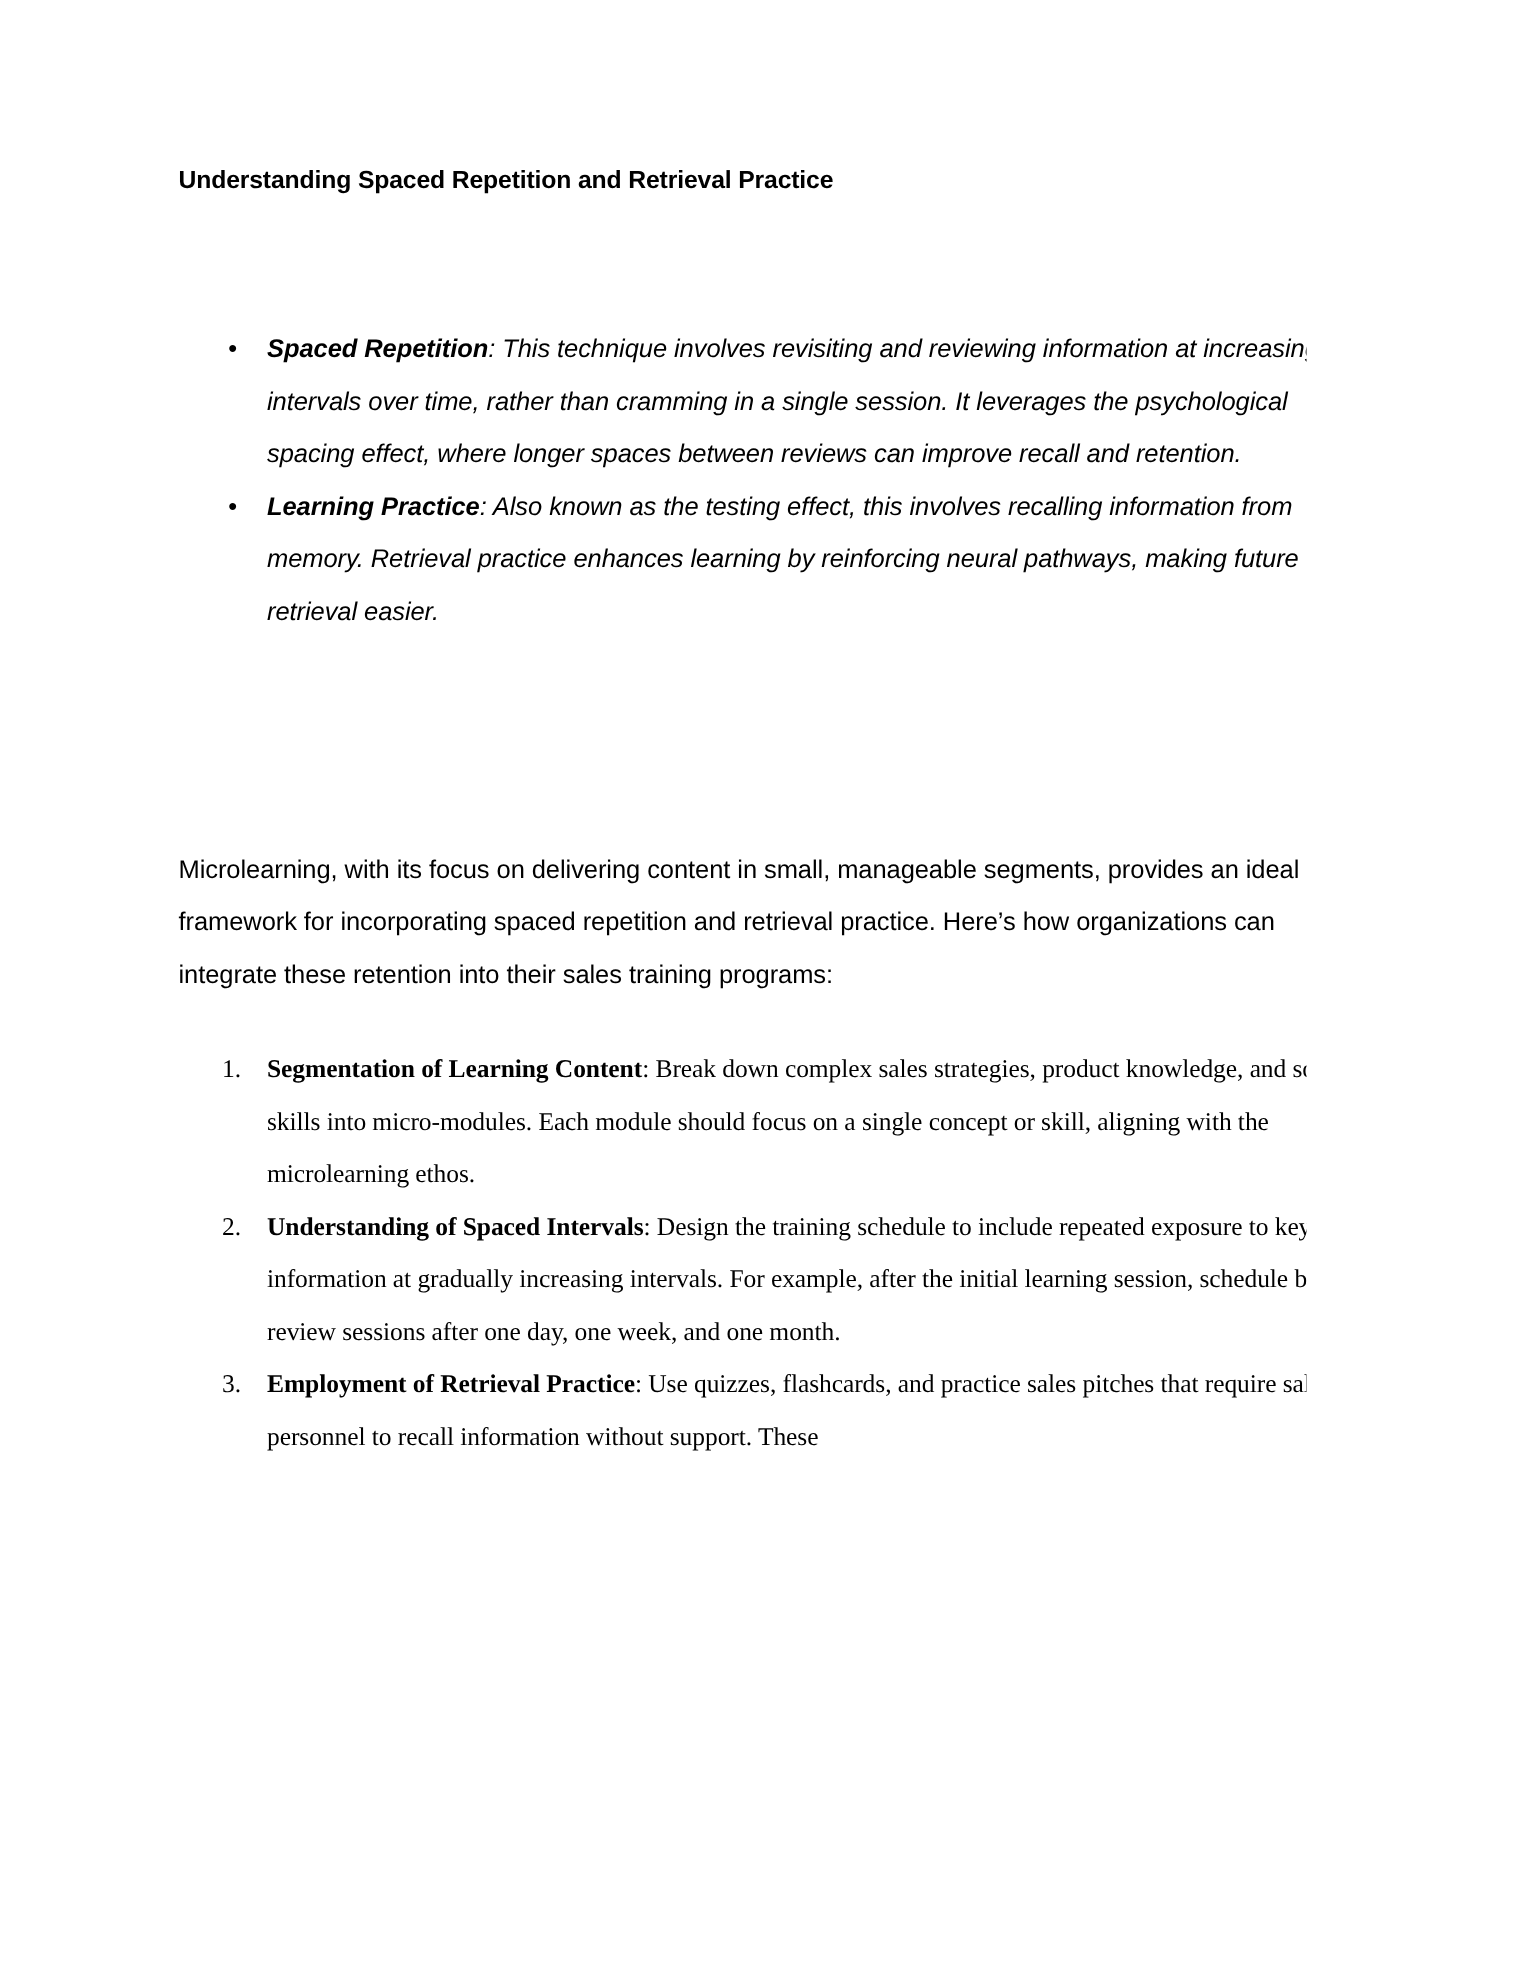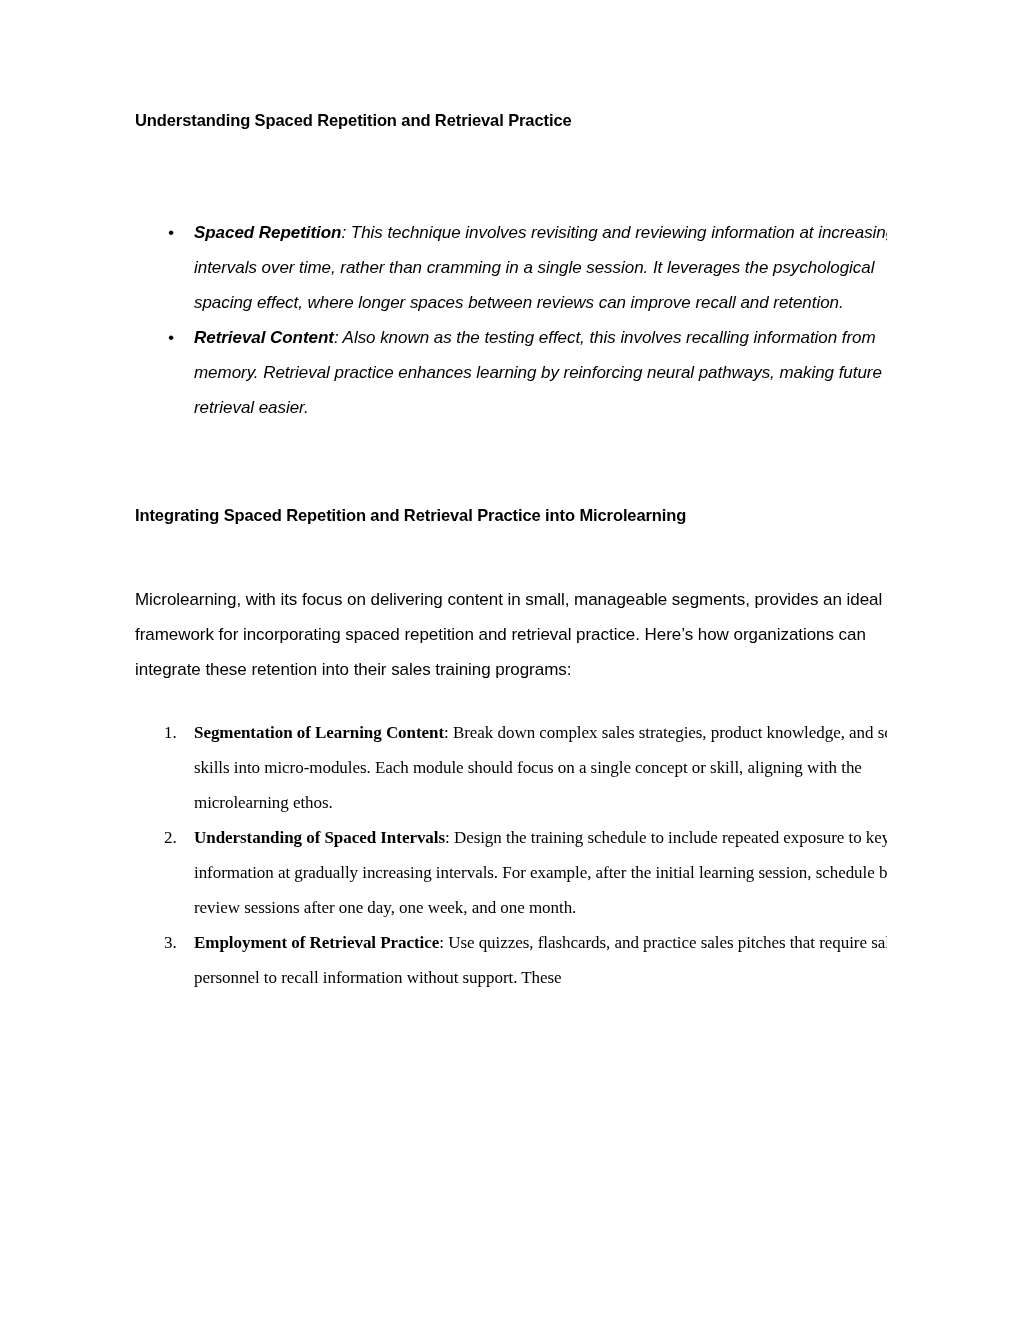--- a/index.html
+++ b/index.html
@@ -15,21 +15,20 @@
     -webkit-font-smoothing: antialiased;
   }
   .page {
     position: relative;
     width: 871px;
     height: 1325px;
     background: #ffffff;
     box-sizing: border-box;
     padding: 110px 122px 0 119px;
     overflow: hidden;
-    margin-left: 16px;
   }
   .doc-body {
     width: 784px;
   }
 
   h3.section-heading {
     font-size: 16.5px;
     font-weight: bold;
     line-height: 20px;
     margin: 0;
@@ -120,30 +119,29 @@
     <h3 class="section-heading heading-block-1">Understanding Spaced Repetition and Retrieval Practice</h3>
 
     <div class="spacer-35"></div>
     <div class="spacer-22"></div>
 
 
     <div class="spacer-28"></div>
 
     <ul class="bullet-list">
       <li><span class="li-term">Spaced Repetition</span><span>: This technique involves revisiting and reviewing information at increasing intervals over time, rather than cramming in a single session. It leverages the psychological spacing effect, where longer spaces between reviews can improve recall and retention.</span></li>
-      <li><span class="li-term">Retrieval Content</span><span>: Also known as the testing effect, this involves recalling information from memory. Retrieval practice enhances learning by reinforcing neural pathways, making future retrieval easier.</span></li>
+      <li><span class="li-term">Learning Practice</span><span>: Also known as the testing effect, this involves recalling information from memory. Retrieval practice enhances learning by reinforcing neural pathways, making future retrieval easier.</span></li>
     </ul>
 
     <div class="spacer-18"></div>
 
 
     <div class="spacer-34"></div>
     <div class="spacer-28"></div>
 
-    <h3 class="section-heading">Integrating Spaced Repetition and Retrieval Practice into Microlearning</h3>
 
     <div class="spacer-35"></div>
     <div class="spacer-22"></div>
 
     <p class="para">Microlearning, with its focus on delivering content in small, manageable segments, provides an ideal framework for incorporating spaced repetition and retrieval practice. Here’s how organizations can integrate these retention into their sales training programs:</p>
 
     <div class="spacer-28"></div>
 
     <ol class="number-list">
       <li><span class="li-term">Segmentation of Learning Content</span><span>: Break down complex sales strategies, product knowledge, and soft skills into micro-modules. Each module should focus on a single concept or skill, aligning with the microlearning ethos.</span></li>

